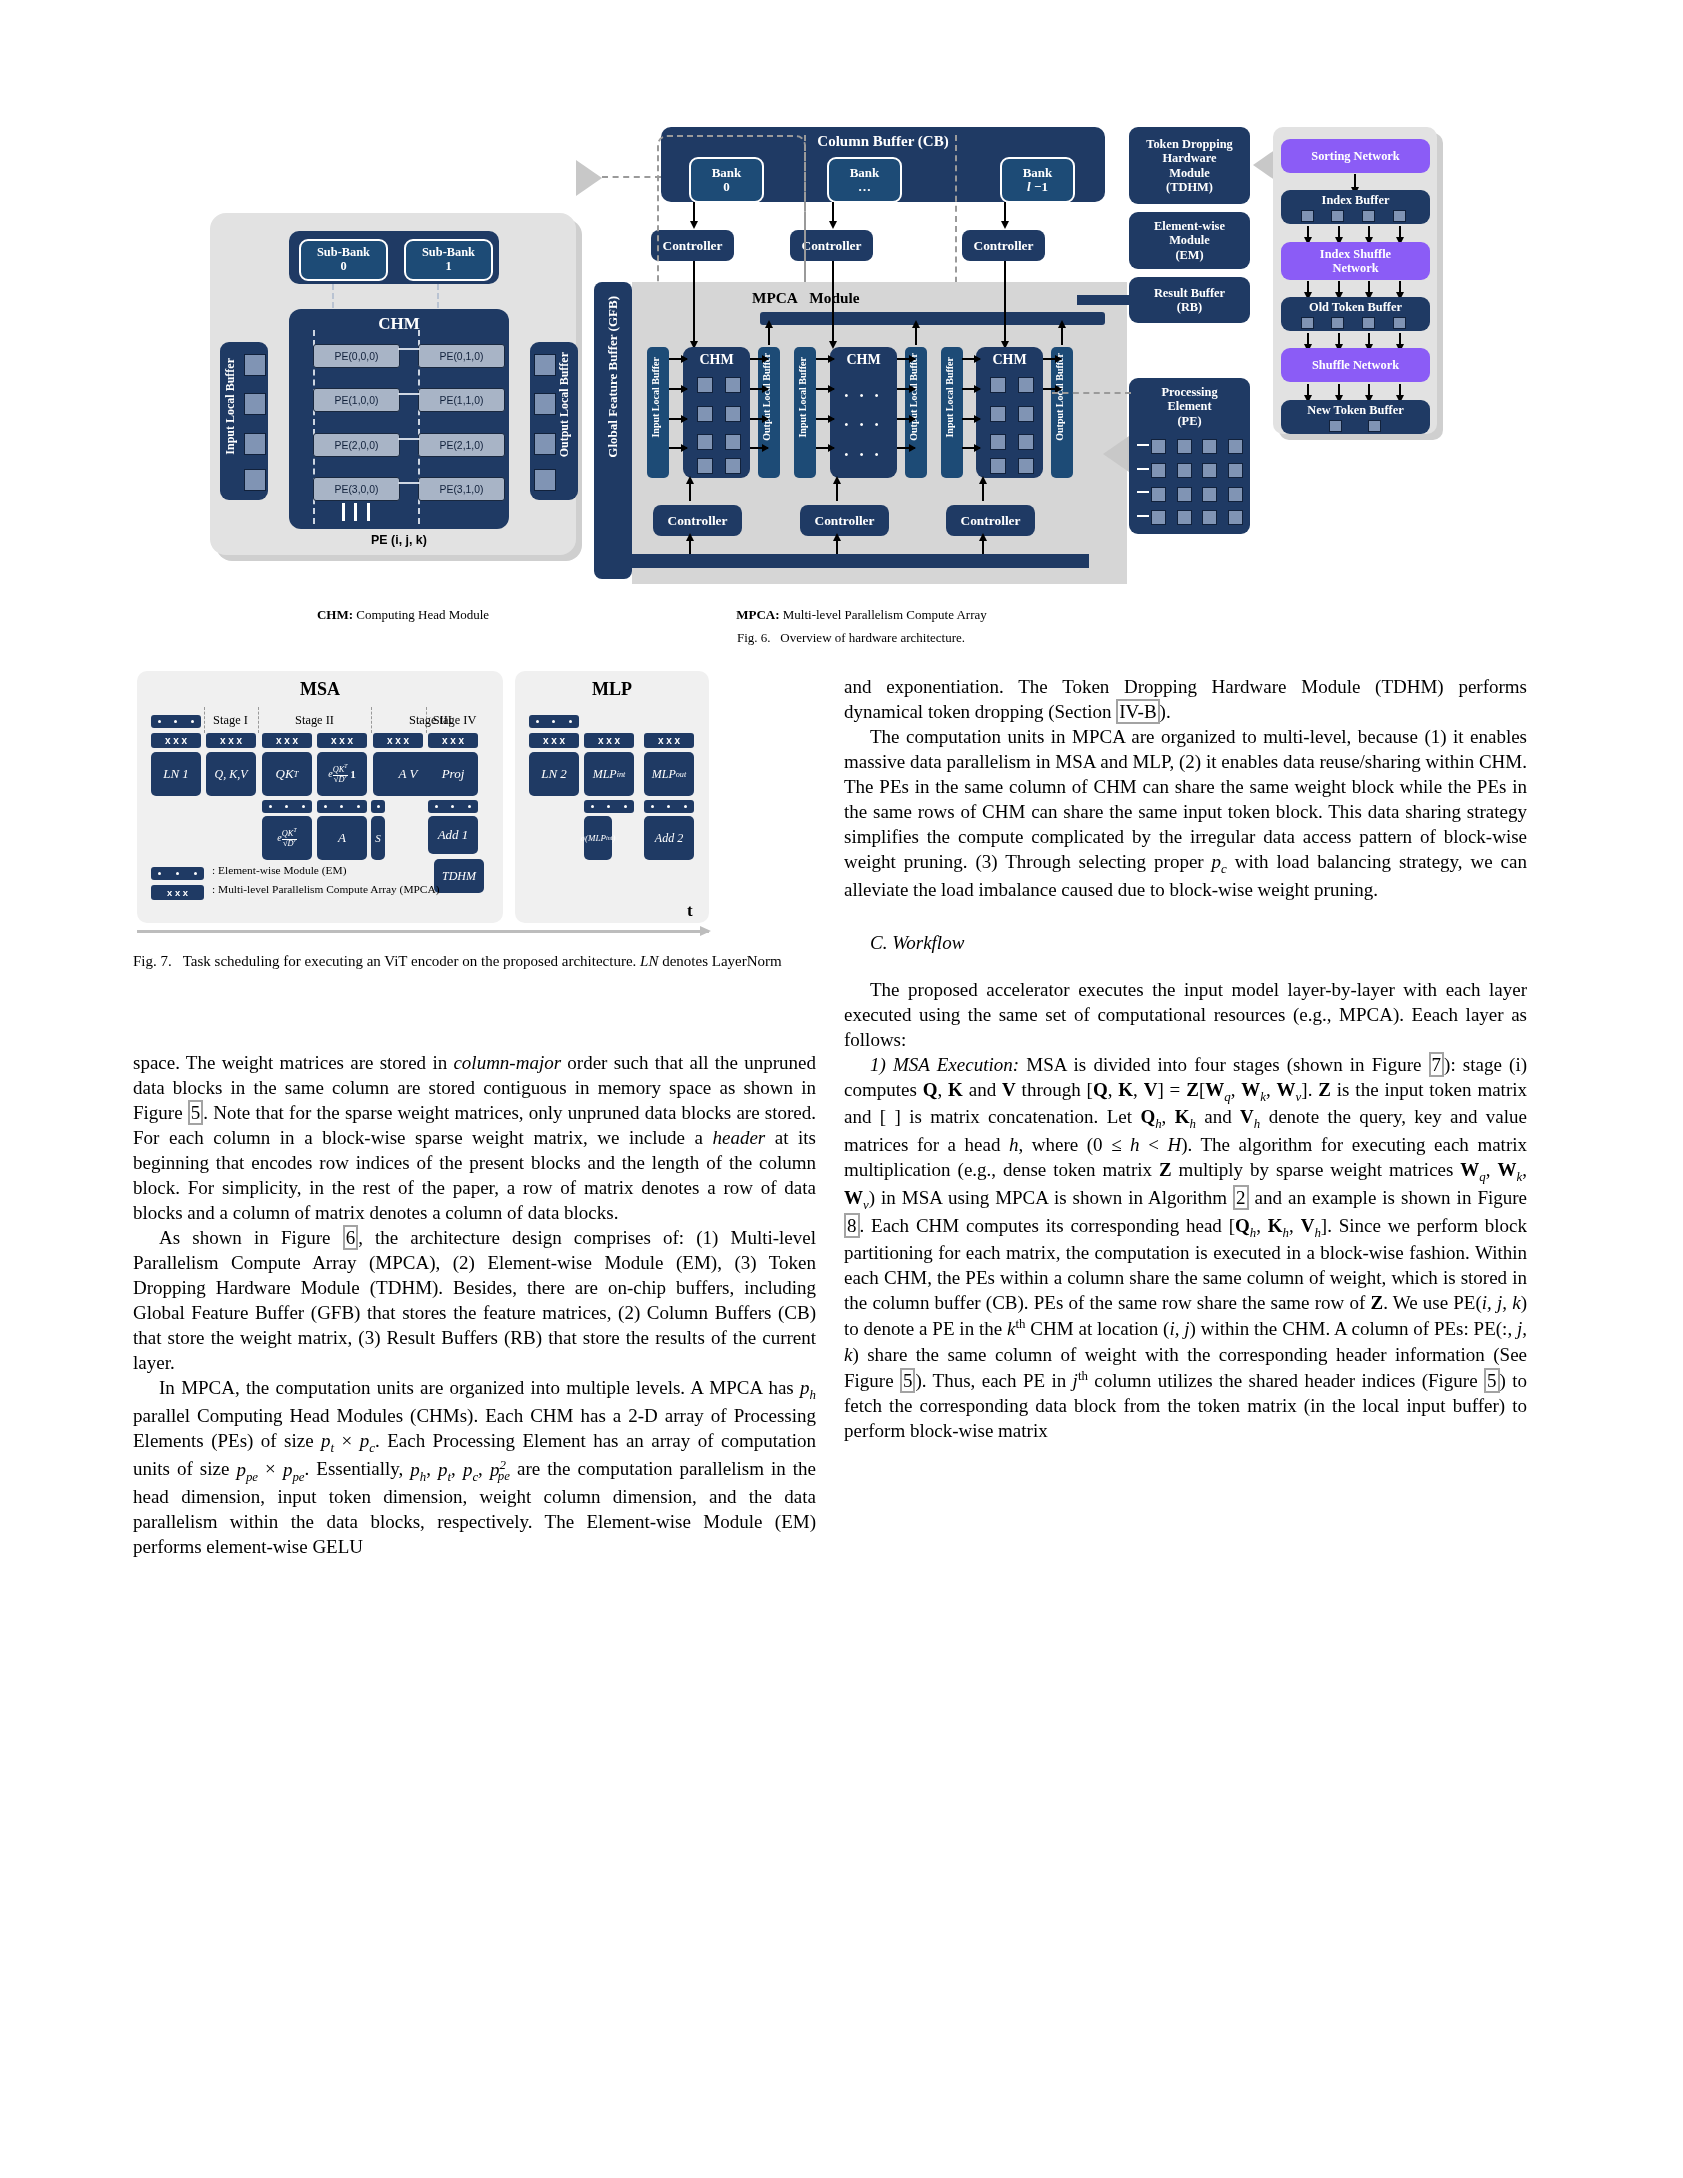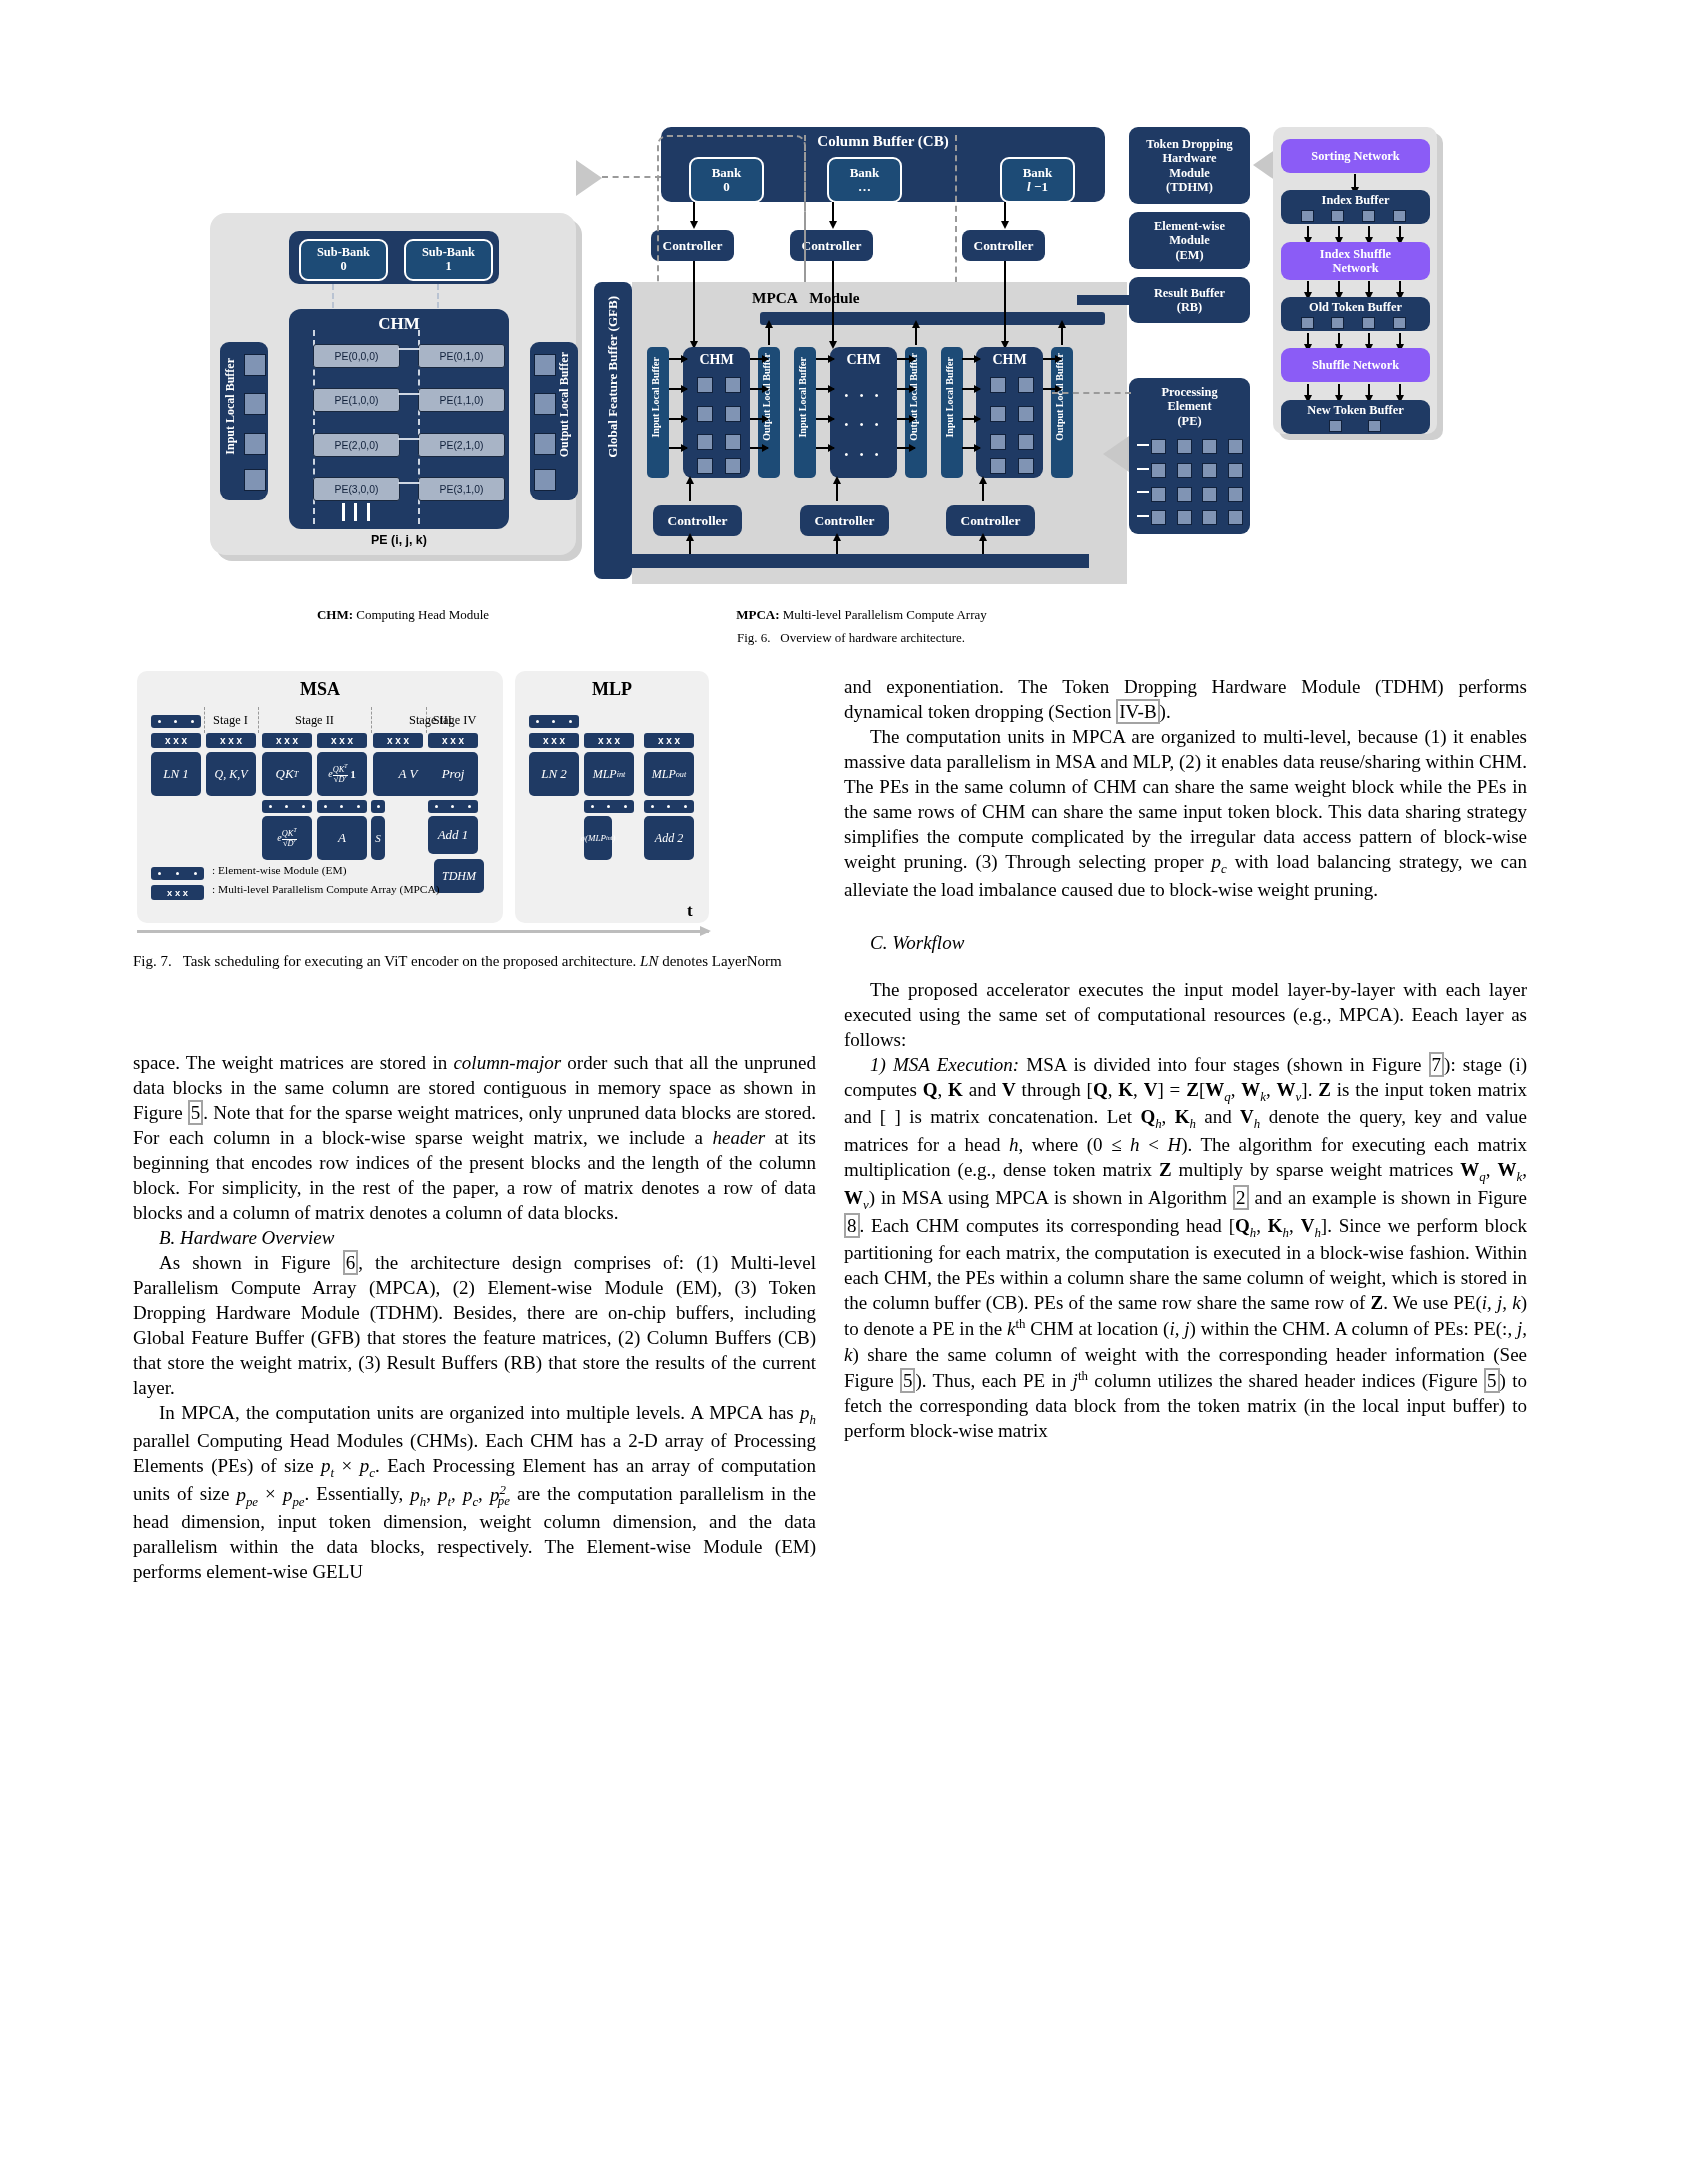--- a/index.html
+++ b/index.html
@@ -495,21 +495,20 @@
   <div id="taxis"></div>
 </div>
 
 <div id="fig7cap">
   Fig. 7.&nbsp;&nbsp; Task scheduling for executing an ViT encoder on the proposed architecture. <span class="mth">LN</span> denotes LayerNorm
 </div>
 
 <div class="col" id="colL">
   <p class="noind">space. The weight matrices are stored in <i>column-major</i> order such that all the unpruned data blocks in the same column are stored contiguous in memory space as shown in Figure <span class="fref">5</span>. Note that for the sparse weight matrices, only unpruned data blocks are stored. For each column in a block-wise sparse weight matrix, we include a <i>header</i> at its beginning that encodes row indices of the present blocks and the length of the column block. For simplicity, in the rest of the paper, a row of matrix denotes a row of data blocks and a column of matrix denotes a column of data blocks.</p>
 
-  <p class="sec-head">B. Hardware Overview</p>
 
   <p>As shown in Figure <span class="fref">6</span>, the architecture design comprises of: (1) Multi-level Parallelism Compute Array (MPCA), (2) Element-wise Module (EM), (3) Token Dropping Hardware Module (TDHM). Besides, there are on-chip buffers, including Global Feature Buffer (GFB) that stores the feature matrices, (2) Column Buffers (CB) that store the weight matrix, (3) Result Buffers (RB) that store the results of the current layer.</p>
 
   <p>In MPCA, the computation units are organized into multiple levels. A MPCA has <span class="mth">p<sub>h</sub></span> parallel Computing Head Modules (CHMs). Each CHM has a 2-D array of Processing Elements (PEs) of size <span class="mth">p<sub>t</sub></span> × <span class="mth">p<sub>c</sub></span>. Each Processing Element has an array of computation units of size <span class="mth">p<sub>pe</sub></span> × <span class="mth">p<sub>pe</sub></span>. Essentially, <span class="mth">p<sub>h</sub></span>, <span class="mth">p<sub>t</sub></span>, <span class="mth">p<sub>c</sub></span>, <span class="mth">p<sup>2</sup><sub style="margin-left:-8px;">pe</sub></span> are the computation parallelism in the head dimension, input token dimension, weight column dimension, and the data parallelism within the data blocks, respectively. The Element-wise Module (EM) performs element-wise GELU</p>
 </div>
 
 <div class="col" id="colR">
   <p class="noind">and exponentiation. The Token Dropping Hardware Module (TDHM) performs dynamical token dropping (Section <span class="fref">IV-B</span>).</p>
 
   <p>The computation units in MPCA are organized to multi-level, because (1) it enables massive data parallelism in MSA and MLP, (2) it enables data reuse/sharing within CHM. The PEs in the same column of CHM can share the same weight block while the PEs in the same rows of CHM can share the same input token block. This data sharing strategy simplifies the compute complicated by the irregular data access pattern of block-wise weight pruning. (3) Through selecting proper <span class="mth">p<sub>c</sub></span> with load balancing strategy, we can alleviate the load imbalance caused due to block-wise weight pruning.</p>

